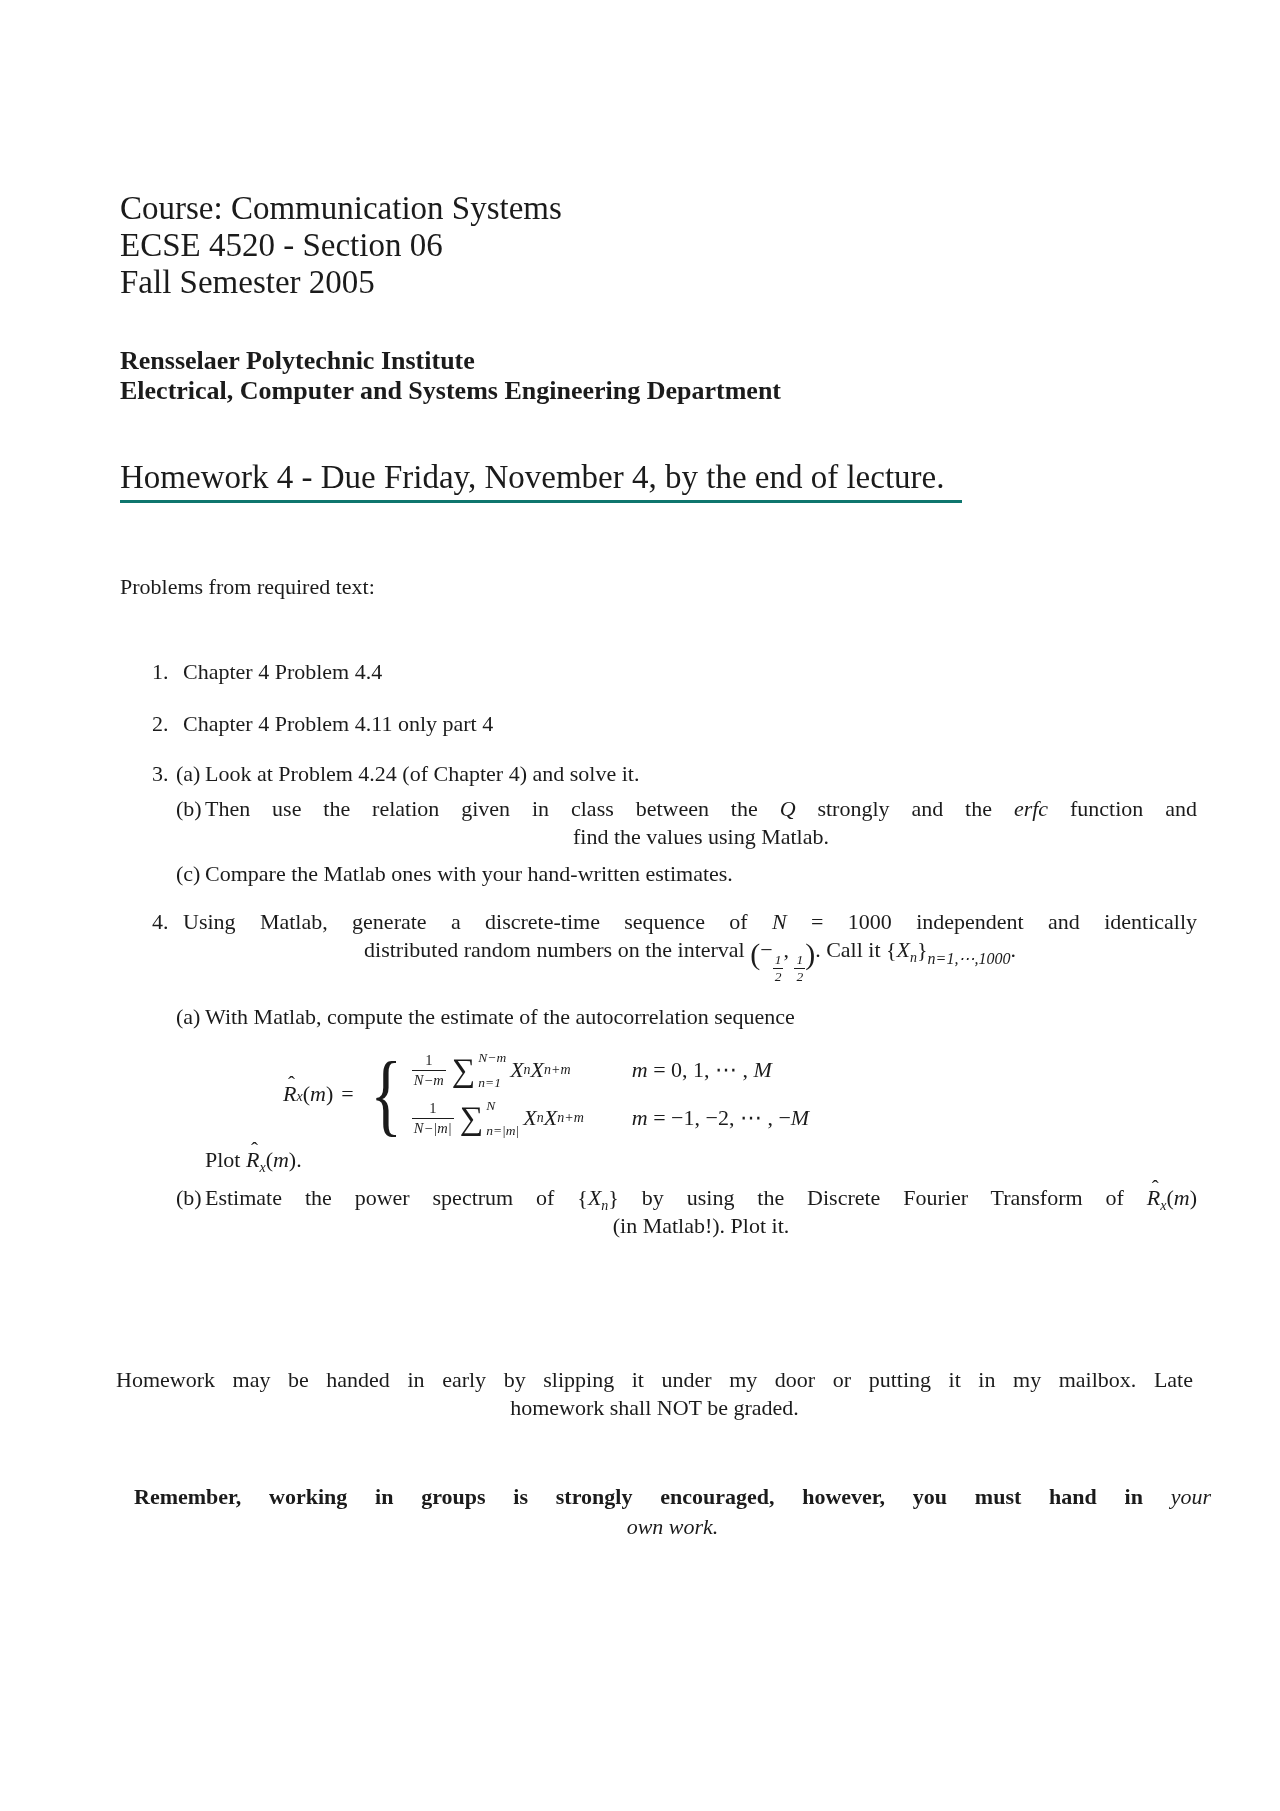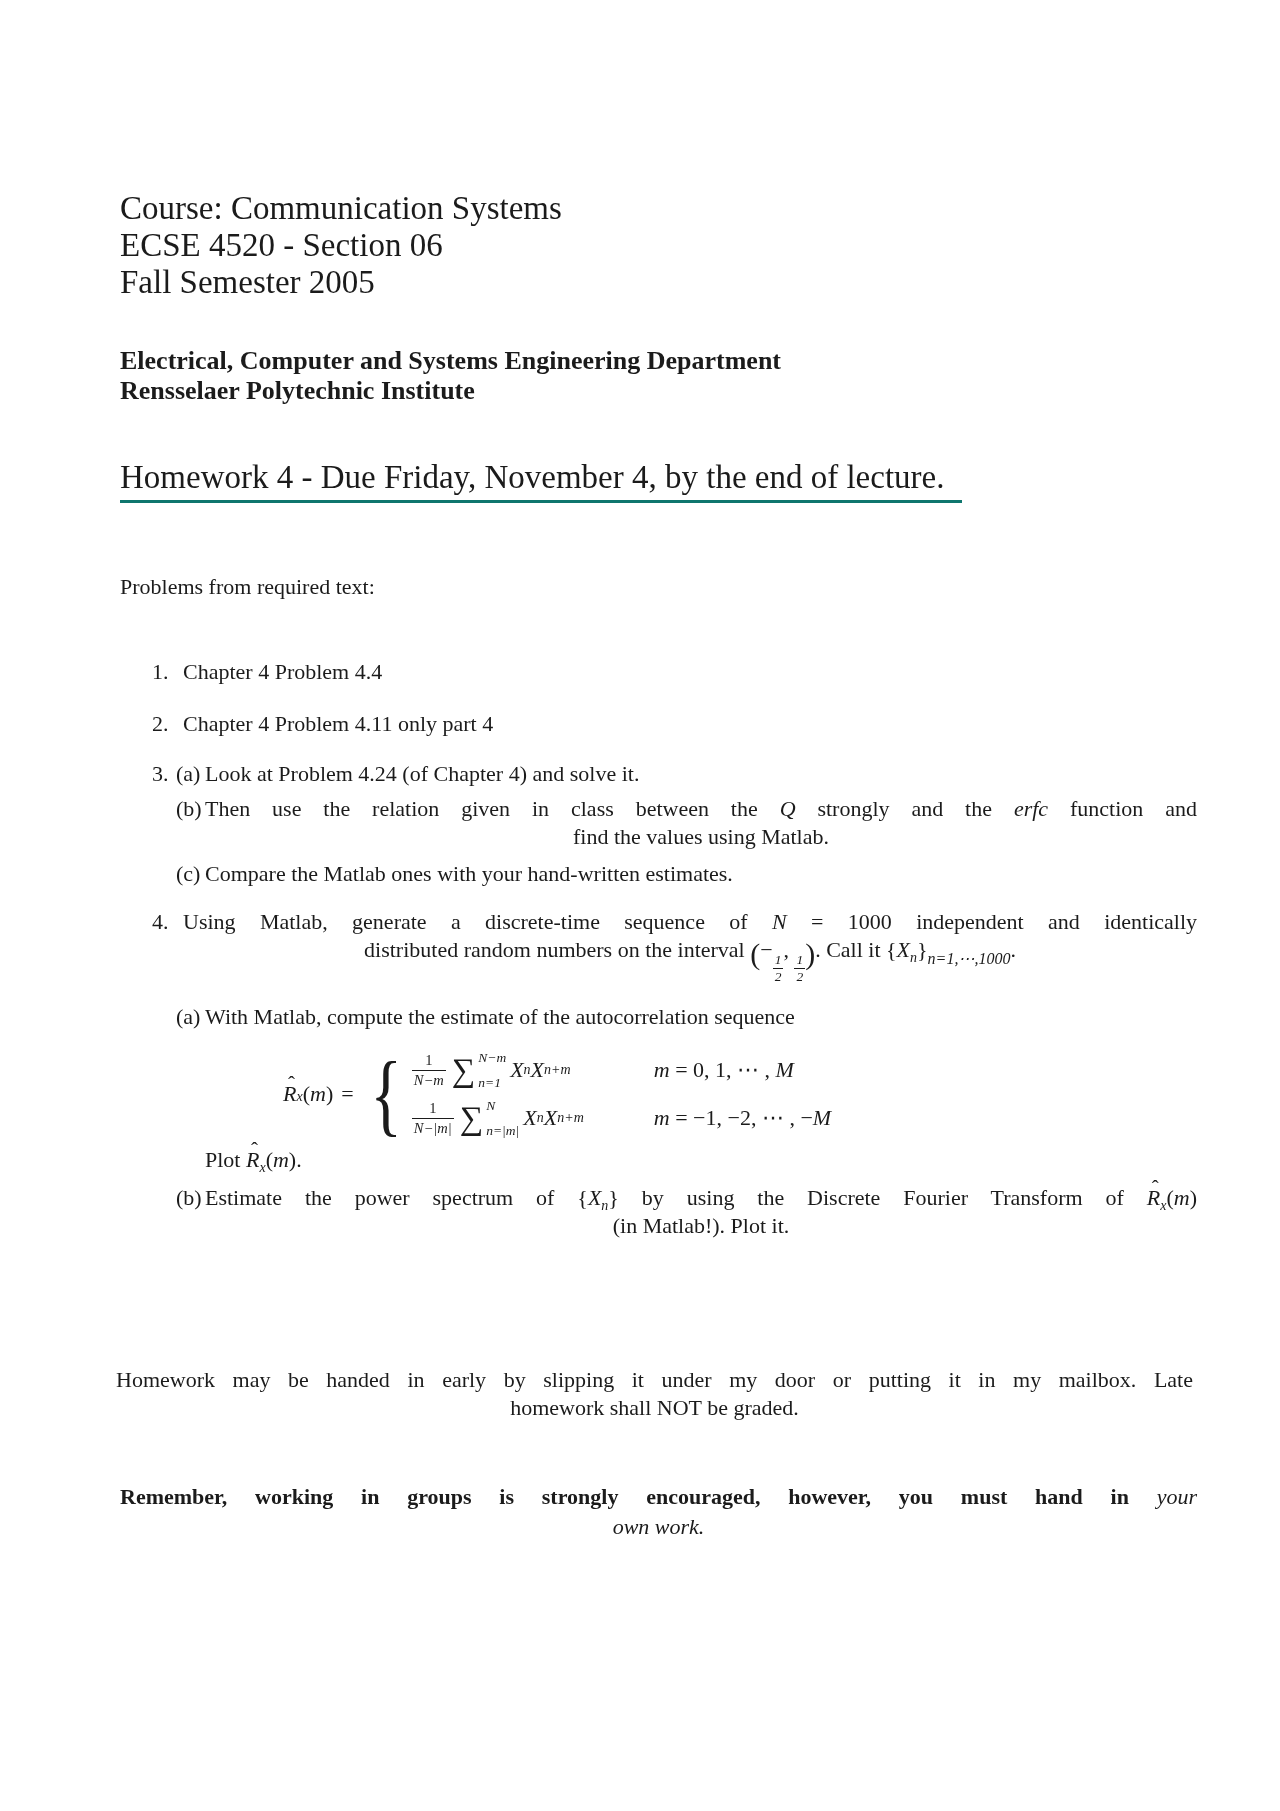--- a/index.html
+++ b/index.html
@@ -50,52 +50,52 @@
 
   
   .formula { display:flex; align-items:center; margin-top:15px; margin-left:78px; font-size:22px; }
   .lhs { display:inline-flex; align-items:baseline; white-space:pre; }
   .eq { margin:0 8px; }
   .brace { font-size:92px; line-height:1; height:96px; display:flex; align-items:center;
            transform:scaleX(0.72); margin:0 0 0 2px; font-weight:400; }
   .rows { display:grid; grid-template-columns:max-content max-content;
           column-gap:48px; row-gap:10px; align-items:center; margin-left:4px; }
   .expr { display:flex; align-items:center; }
-  .cond { white-space:pre;margin-left:22px; }
+  .cond { white-space:pre; }
   .frac { display:inline-flex; flex-direction:column; align-items:center;
           font-size:14.5px; line-height:1.25; margin-right:4px; }
   .frac .fn { padding:0 2px; }
   .frac .fd { border-top:1.4px solid #1b1b1b; padding:0 2px; font-style:italic; }
   .sum { display:inline-flex; align-items:center; margin:0 4px 0 2px; }
   .sum .sg { font-size:33px; line-height:1; }
   .sum .lims { display:inline-flex; flex-direction:column; justify-content:space-between;
                height:38px; margin-left:3px; font-size:13.5px; line-height:1;
                font-style:italic; text-align:left; }
   .plotline { margin-top:4px; }
 
   
   #f1 { left:116px; top:1366px; width:1077px; font-size:22px; line-height:28px; }
-  #f2 { left:120px; top:1482px; width:1077px; font-size:22px; line-height:30px; font-weight:bold; }
+  #f2 { left:134px; top:1482px; width:1077px; font-size:22px; line-height:30px; font-weight:bold; }
   #f2 .it { font-style:italic; font-weight:normal; }
   #pageno { left:0; top:1640px; width:1280px; text-align:center; font-size:22px; }
 </style>
 </head>
 <body>
 
 <div class="page">
 
   <div class="abs" id="header">
     <div>Course: Communication Systems</div>
     <div>ECSE 4520 - Section 06</div>
     <div>Fall Semester 2005</div>
   </div>
 
   <div class="abs" id="dept">
+    <div>Rensselaer Polytechnic Institute</div>
     <div>Electrical, Computer and Systems Engineering Department</div>
-    <div>Rensselaer Polytechnic Institute</div>
   </div>
 
   <div class="abs" id="title">
     <span class="u">Homework 4 - Due Friday, November 4, by the end of lecture.</span>
   </div>
 
   <div class="abs" id="intro">Problems from required text:</div>
 
   <div class="abs" id="problems">
 

